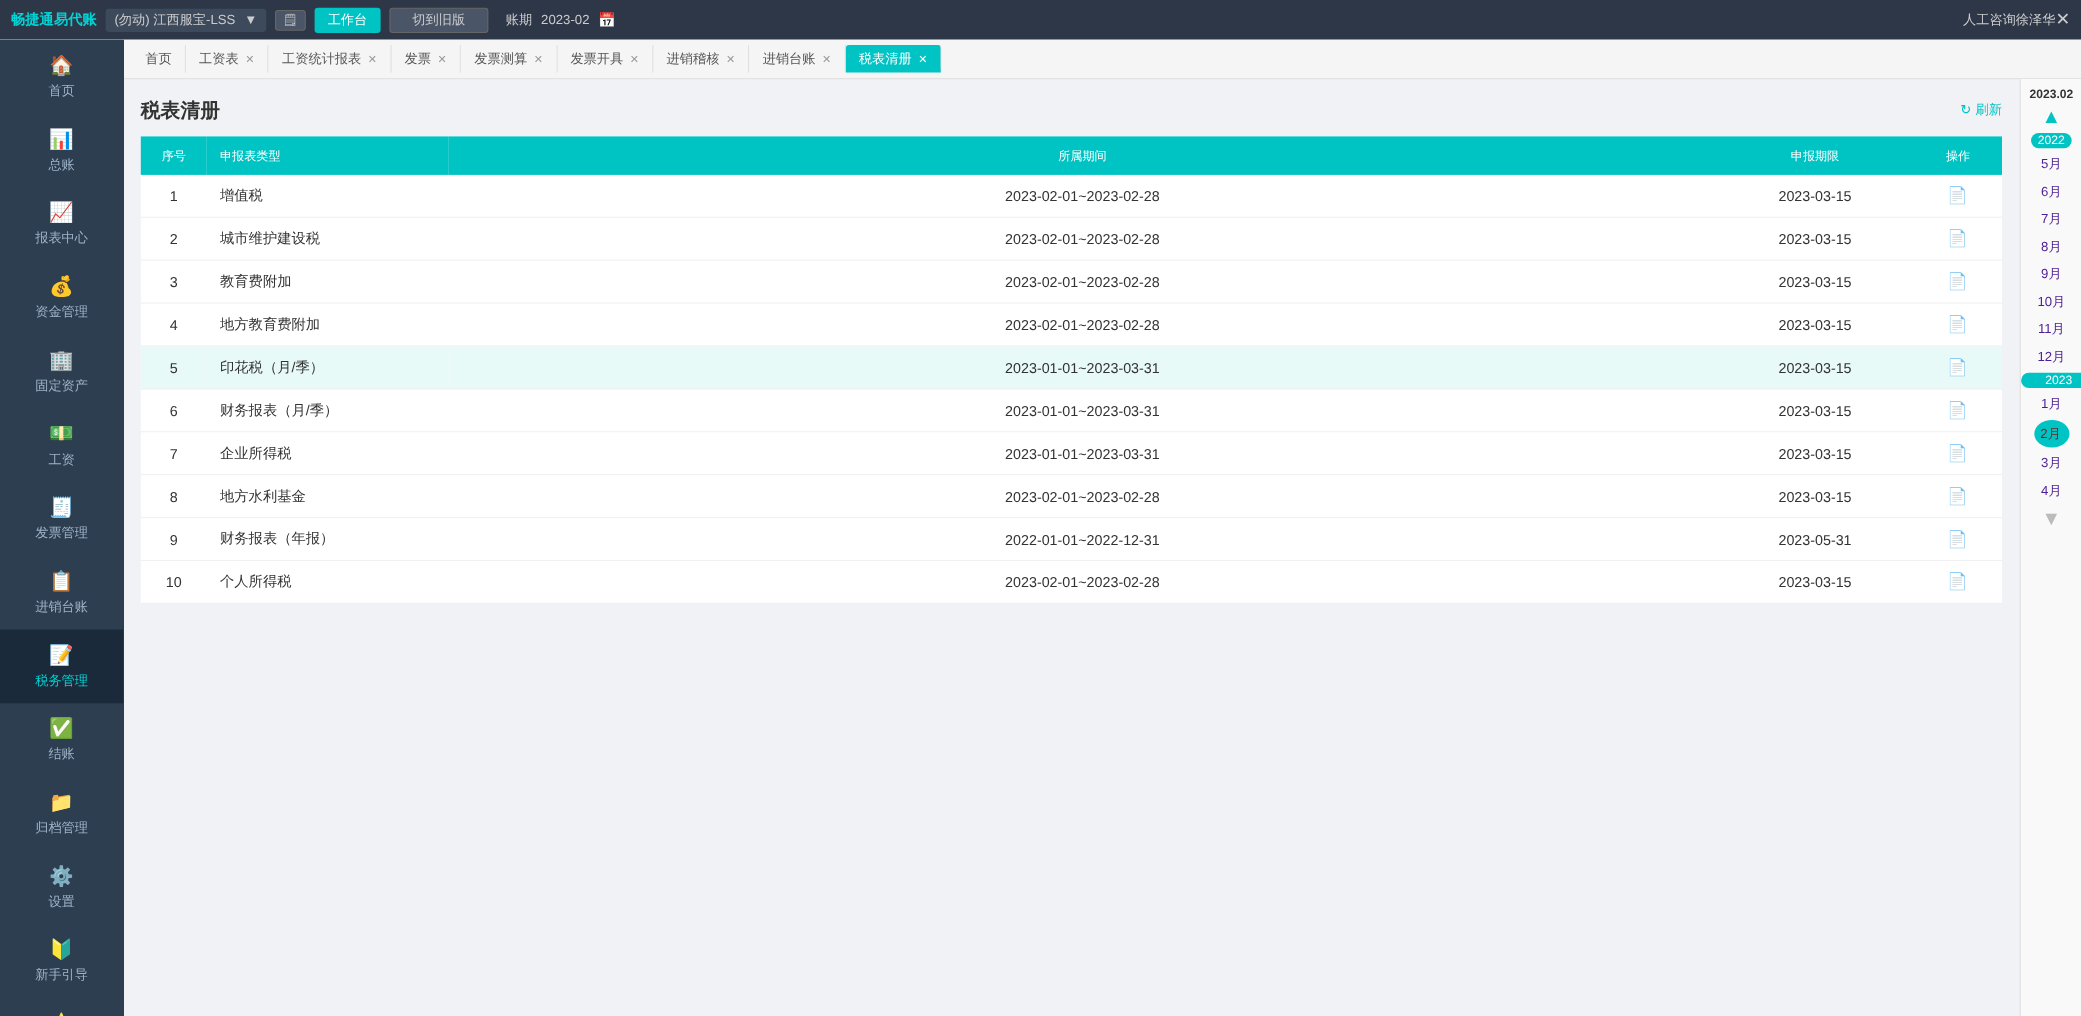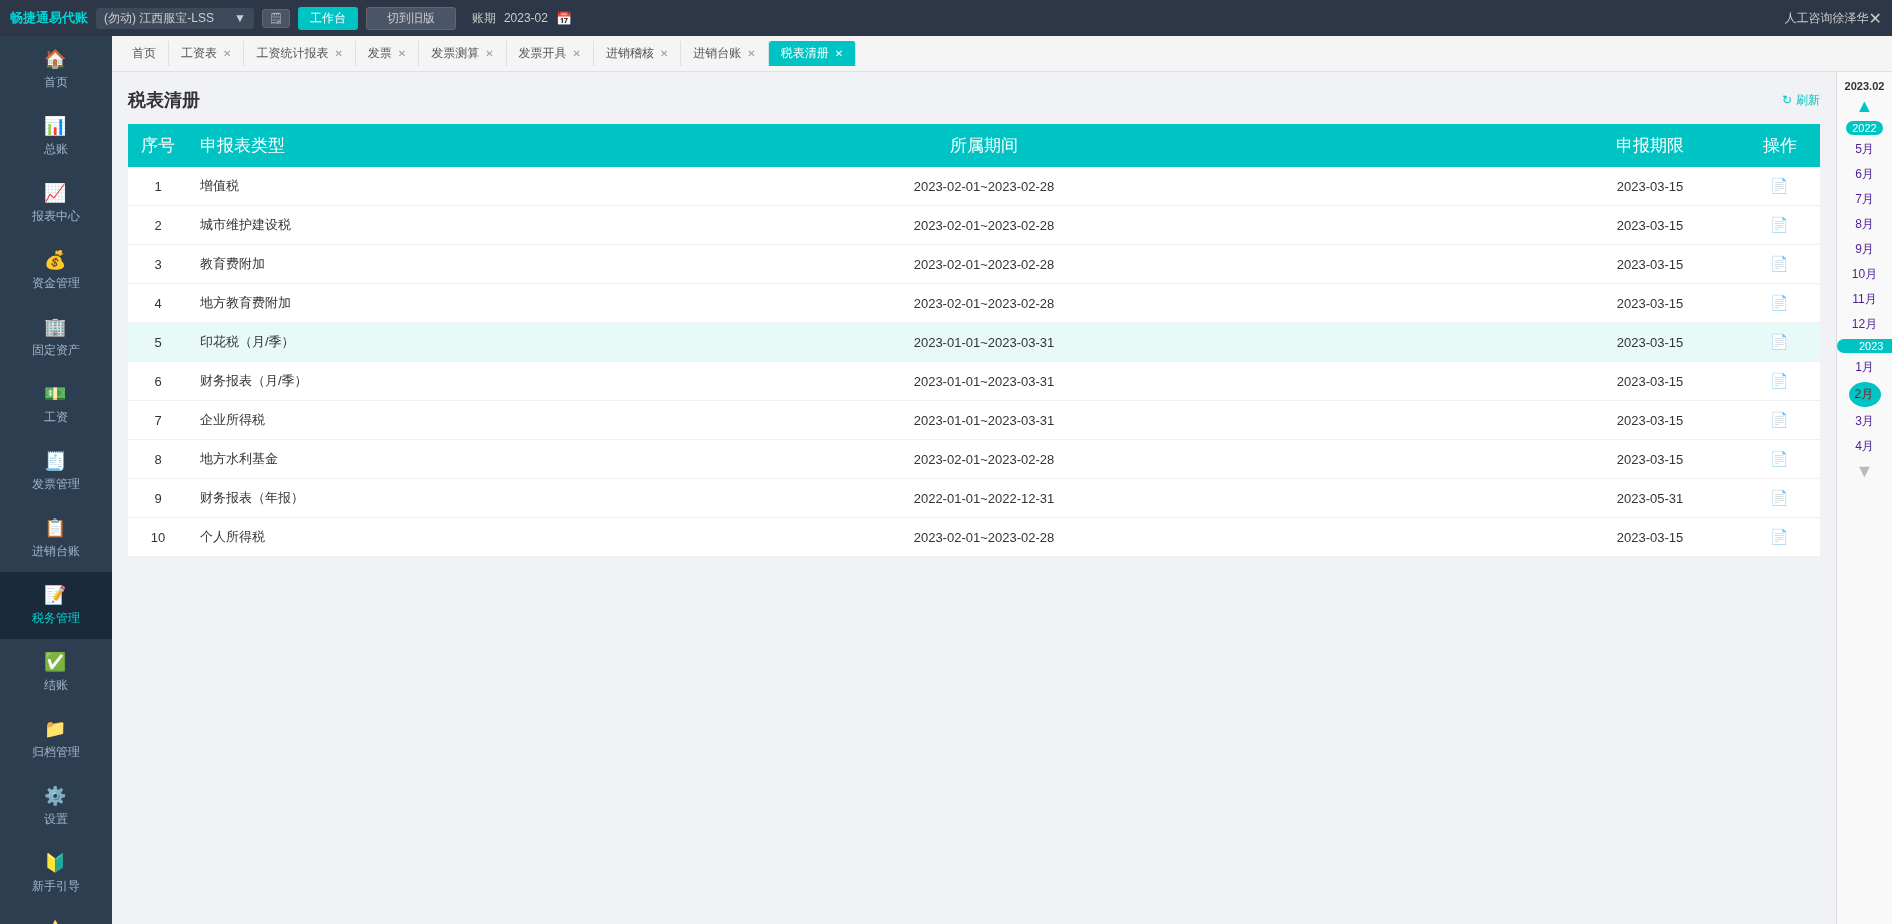--- a/index.html
+++ b/index.html
@@ -1,21 +1,21 @@
 <!DOCTYPE html>
 <html><head>
   <meta charset="utf-8">
   <style>
     * { box-sizing: border-box; margin: 0; padding: 0; }
     body { font-family: 'Microsoft YaHei', Arial, sans-serif; font-size: 13px; background: #f0f2f5; color: #333; display: flex; flex-direction: column; height: 924px; overflow: hidden; }
 
     
     .top-bar { height: 36px; background: #2d3748; display: flex; align-items: center; padding: 0 10px; gap: 8px; flex-shrink: 0; }
     .top-bar-logo { color: #00d4d4; font-size: 13px; font-weight: bold; }
-    .top-bar-company { background: #3d4a5c; color: #ccc; font-size: 12px; padding: 2px 8px; border-radius: 3px; display: flex; align-items: center; gap: 20px; }
+    .top-bar-company { background: #3d4a5c; color: #ccc; font-size: 12px; padding: 2px 8px; border-radius: 3px; display: flex; align-items: center; gap: 8px; }
     .top-bar-copy-btn { background: #4a5568; border: 1px solid #666; color: #ccc; font-size: 11px; padding: 2px 6px; border-radius: 3px; cursor: pointer; }
     .top-bar-workbench { background: #00c4c4; color: white; border: none; padding: 3px 12px; border-radius: 3px; cursor: pointer; font-size: 12px; }
     .top-bar-right { margin-left: auto; display: flex; align-items: center; gap: 0; color: #ccc; font-size: 12px; }
     .top-bar-switch { background: #4a5568; color: #ccc; border: 1px solid #666; padding: 2px 20px; border-radius: 3px; font-size: 12px; cursor: pointer; }
 
     
     .main-layout { display: flex; flex: 1; overflow: hidden; }
 
     
     .sidebar { width: 112px; background: #2d3e50; flex-shrink: 0; display: flex; flex-direction: column; overflow-y: auto; }
@@ -38,21 +38,21 @@
     .page-main { flex: 1; padding: 16px; overflow-y: auto; }
 
     
     .page-header { display: flex; align-items: center; justify-content: space-between; margin-bottom: 12px; }
     .page-title { font-size: 18px; font-weight: bold; color: #333; }
     .refresh-btn { display: flex; align-items: center; gap: 4px; color: #00c4c4; font-size: 12px; cursor: pointer; }
 
     
     .data-table { width: 100%; border-collapse: collapse; background: white; }
     .data-table thead tr { background: #00c4c4; color: white; }
-    .data-table thead th { padding: 10px 12px; font-size: 17px; font-weight: normal; text-align: center; }
+    .data-table thead th { padding: 10px 12px; font-size: 11px; font-weight: normal; text-align: center; }
     .data-table thead th:first-child { text-align: center; width: 60px; }
     .data-table thead th:nth-child(2) { text-align: left; width: 220px; }
     .data-table thead th:nth-child(3) { text-align: center; }
     .data-table thead th:nth-child(4) { text-align: center; width: 180px; }
     .data-table thead th:last-child { text-align: center; width: 80px; }
 
     .data-table tbody tr { border-bottom: 1px solid #f0f0f0; }
     .data-table tbody tr.highlighted { background: #e8faf8; }
     .data-table tbody td { padding: 10px 12px; font-size: 13px; text-align: center; }
     .data-table tbody td:nth-child(2) { text-align: left; }

